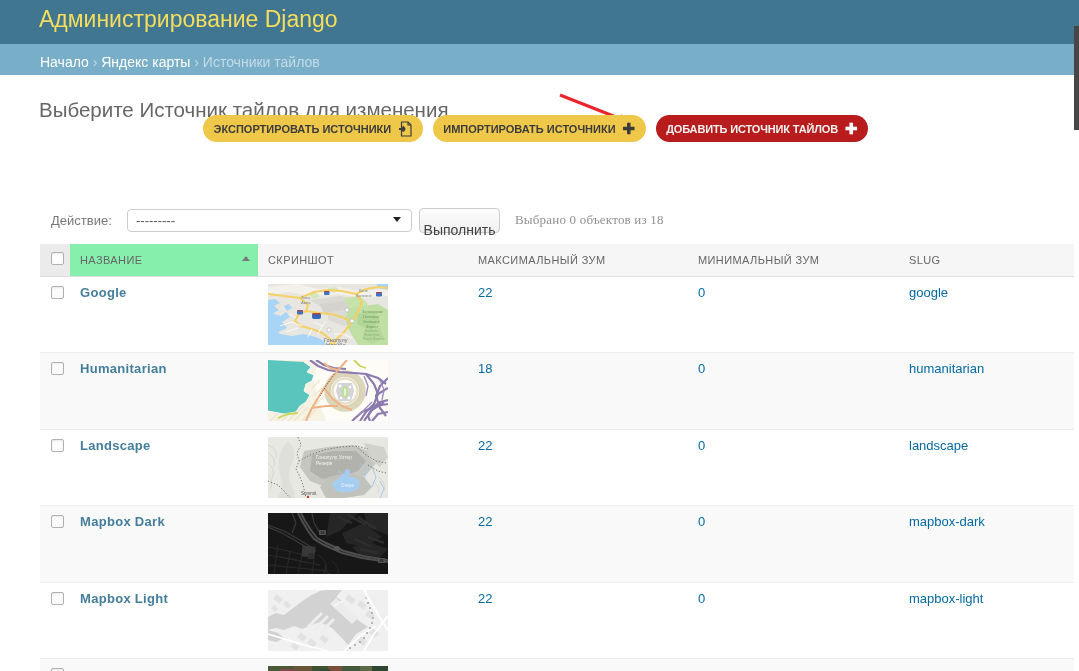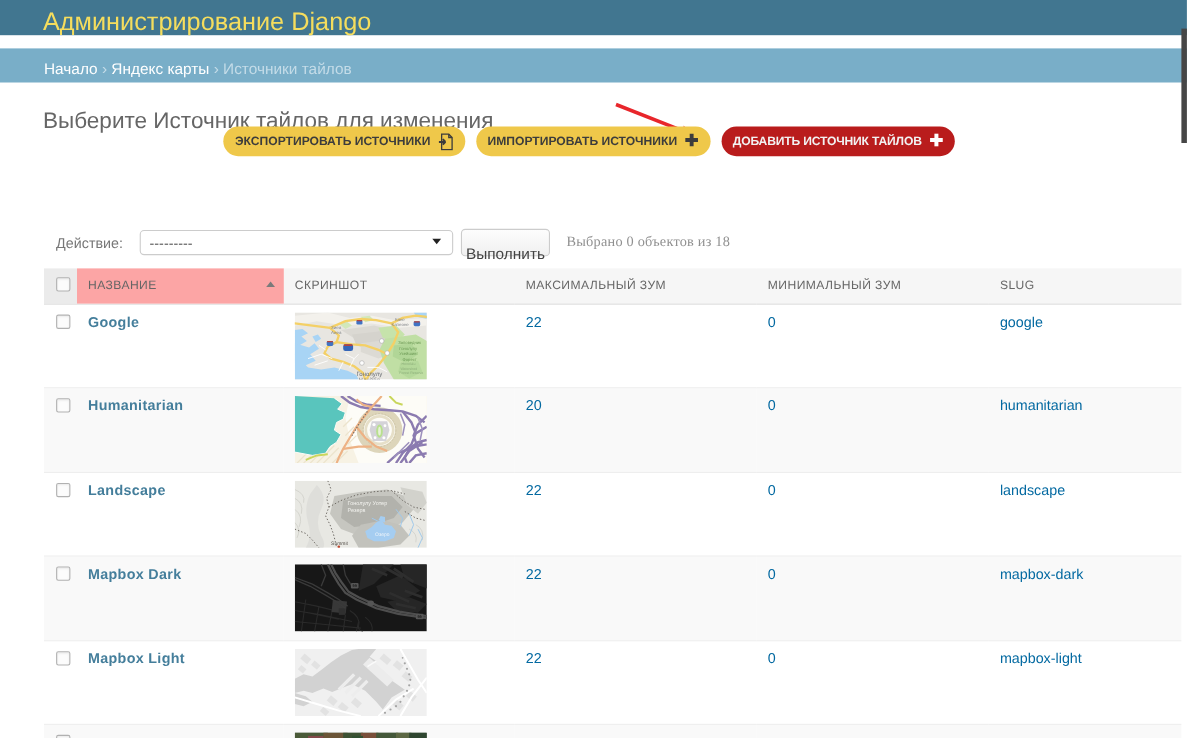--- a/index.html
+++ b/index.html
@@ -1,18 +1,18 @@
 <!DOCTYPE html>
 <html><head>
 <meta charset="utf-8">
 <style>
 * { margin:0; padding:0; box-sizing:border-box; }
 html,body { width:1079px; height:671px; overflow:hidden; background:#fff;
   font-family:"Liberation Sans", sans-serif; }
-#header { position:absolute; left:0; top:0; width:1079px; height:32px; background:#417690; }
+#header { position:absolute; left:0; top:0; width:1079px; height:44px; background:#417690; }
 #branding { position:absolute; left:39px; top:6px; color:#f5dd5d; font-size:23px; font-weight:400; letter-spacing:0px; }
 #user-tools { position:absolute; right:7px; top:17px; color:#fff; font-size:11px; letter-spacing:0.2px; }
 #user-tools strong { color:#fdf3cd; font-weight:bold; }
 #user-tools a { color:#fff; text-decoration:none; border-bottom:1px solid rgba(255,255,255,0.3); }
 .breadcrumbs { position:absolute; left:0; top:44px; width:1079px; height:31px; background:#79aec8;
   color:#c4dce8; font-size:14px; padding:10px 0 0 40px; }
 .breadcrumbs a { color:#fff; text-decoration:none; }
 h1.page { position:absolute; left:39px; top:98px; color:#666; font-size:20.5px; font-weight:400; letter-spacing:0px; }
 #arrow { position:absolute; left:548px; top:85px; }
 .tools { position:absolute; left:0; top:115px; width:1071px; display:flex; justify-content:center; gap:10px; }
@@ -27,21 +27,21 @@
   border:1px solid #ccc; border-radius:4px; color:#555; font-size:13px; padding:3px 0 0 8px; }
 .sel .arr { position:absolute; right:10px; top:7px; width:0; height:0;
   border-left:4px solid transparent; border-right:4px solid transparent; border-top:5px solid #222; }
 .gobtn { position:absolute; left:419px; top:3px; width:81px; height:25px; border:1px solid #ccc; border-radius:4px;
   background:linear-gradient(#fdfdfd,#f0f0f0); color:#444; font-size:14px; text-align:center; padding-top:13px; }
 .counter { position:absolute; left:515px; top:7px; color:#909090; font-size:13px; letter-spacing:0.2px;font-family:Liberation Serif, serif; }
 table.cl { position:absolute; left:40px; top:244px; width:1034px; border-collapse:collapse; table-layout:fixed; }
 table.cl th, table.cl td { vertical-align:top; text-align:left; font-weight:normal; }
 thead th { background:#f6f6f6; height:32px; font-size:11px; font-weight:bold; color:#666;
   letter-spacing:0.4px; padding:10px 0 0 10px; border-bottom:1px solid #ddd; vertical-align:top; }
-thead th.sorted { background:#fca5a5; position:relative;margin-top:28px; }
+thead th.sorted { background:#86efac; position:relative;margin-top:28px; }
 thead th.cbcol { background:#ebebeb; }
 .sortarr { position:absolute; right:8px; top:12px; width:0; height:0;
   border-left:4px solid transparent; border-right:4px solid transparent; border-bottom:5px solid #7a7a7a; }
 tbody tr { border-bottom:1px solid #eee; height:76.5px; }
 tbody tr.alt { background:#f9f9f9; }
 tbody td { padding:8px 0 0 10px; font-size:13px; color:#0369a1; }
 tbody td.cb { padding:9px 0 0 11px; }
 tbody td.th-link { font-weight:bold; color:#447e9b; letter-spacing:0.3px; }
 tbody td.shot { padding:7px 0 0 10px; }
 .cbx { width:13px; height:13px; border:1px solid #b1b1b1; border-radius:2px; background:#fcfcfc;
@@ -217,21 +217,21 @@
 <path d="M70 10 L62 8 L56 3"></path>
 </g>
 <g stroke="#c9d65c" stroke-width="1.8" fill="none">
 <path d="M86 0 L92 6 L98 8 M10 58 L20 54 L30 53"></path>
 </g>
 <g stroke="#6b6b66" stroke-width="1" fill="none" stroke-dasharray="1.2 1.6">
 <path d="M66 14 L58 26 L52 36"></path>
 </g>
 </svg>
         </td>
-      <td>20</td>
+      <td>18</td>
         <td>0</td>
         <td>humanitarian</td>
     </tr>
     <tr>
       <td class="cb">
           <div class="cbx"></div>
         </td>
       <td class="th-link">Landscape</td>
       <td class="shot">
           <svg width="120" height="61" viewBox="0 0 120 61">

